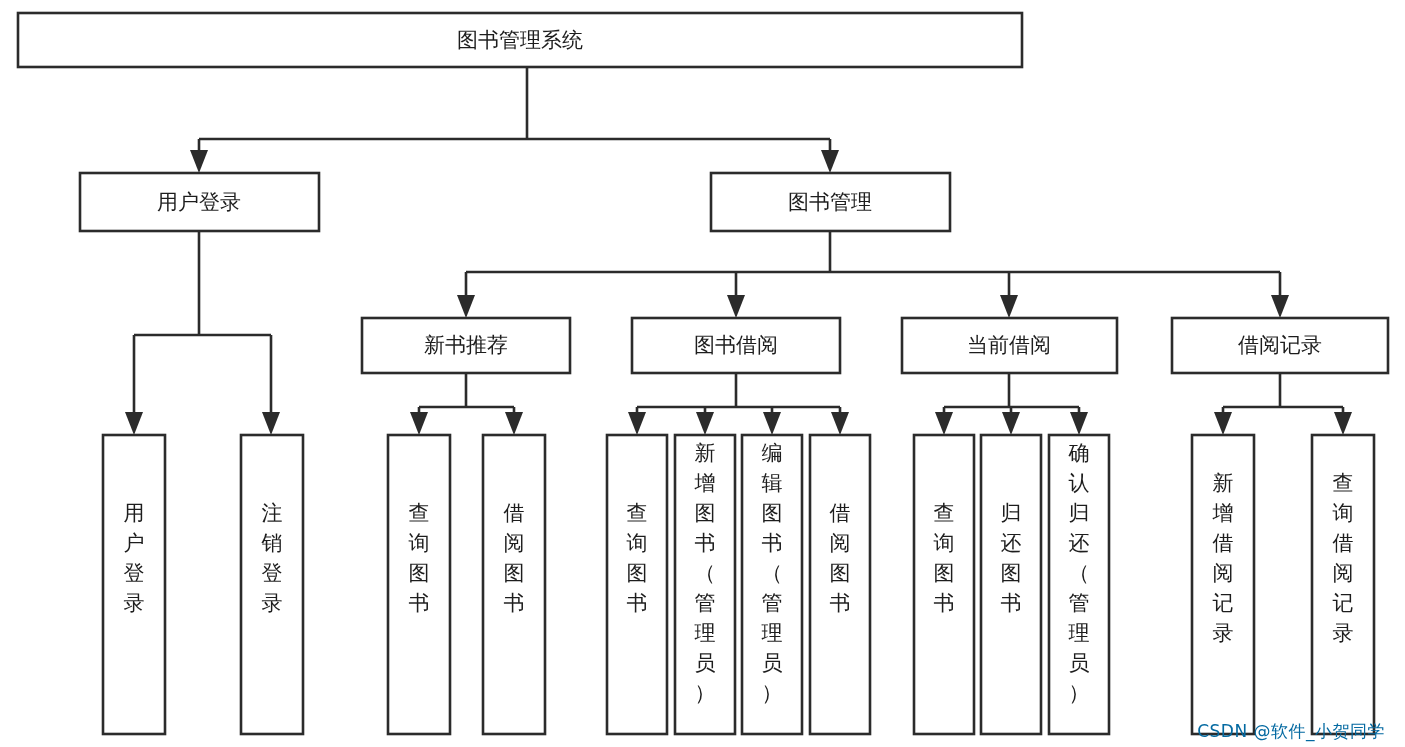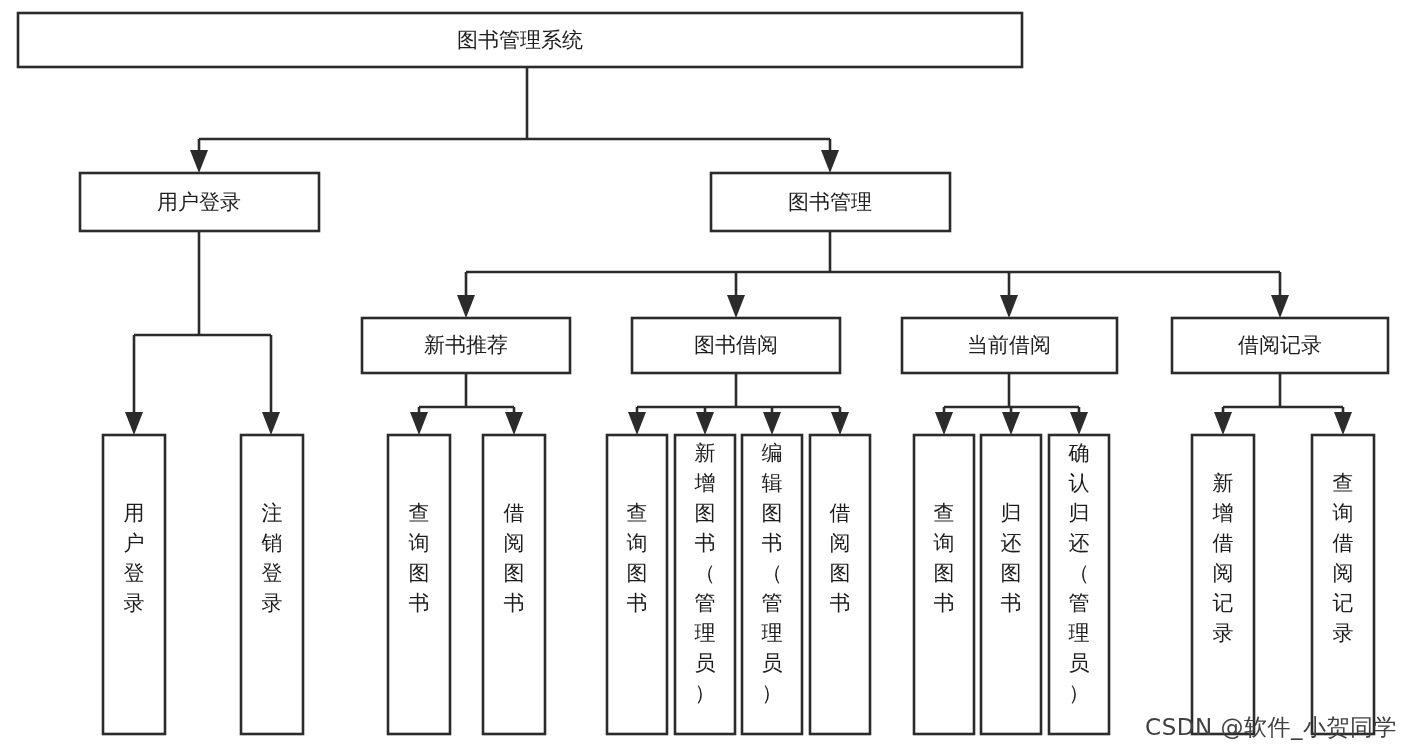--- a/index.html
+++ b/index.html
@@ -49,25 +49,25 @@
     dominant-baseline: middle;
   }
   .node-label-v {
     fill: #1d1d1d;
     font-family: "DejaVu Sans", "Liberation Sans", sans-serif;
     font-size: 21px;
     text-anchor: middle;
   }
   .watermark-text {
     position: absolute;
-    right: 8px;
+    right: 20px;
     bottom: 4px;
     font-family: "DejaVu Sans", "Liberation Sans", sans-serif;
-    font-size: 23px;
-    color: #404040;
+    font-size: 17px;
+    color: #0369a1;
     white-space: nowrap;
     letter-spacing: 0.5px;
     user-select: none;
   }
 </style>
 </head>
 <body>
 
 <div id="diagram-root">
 

